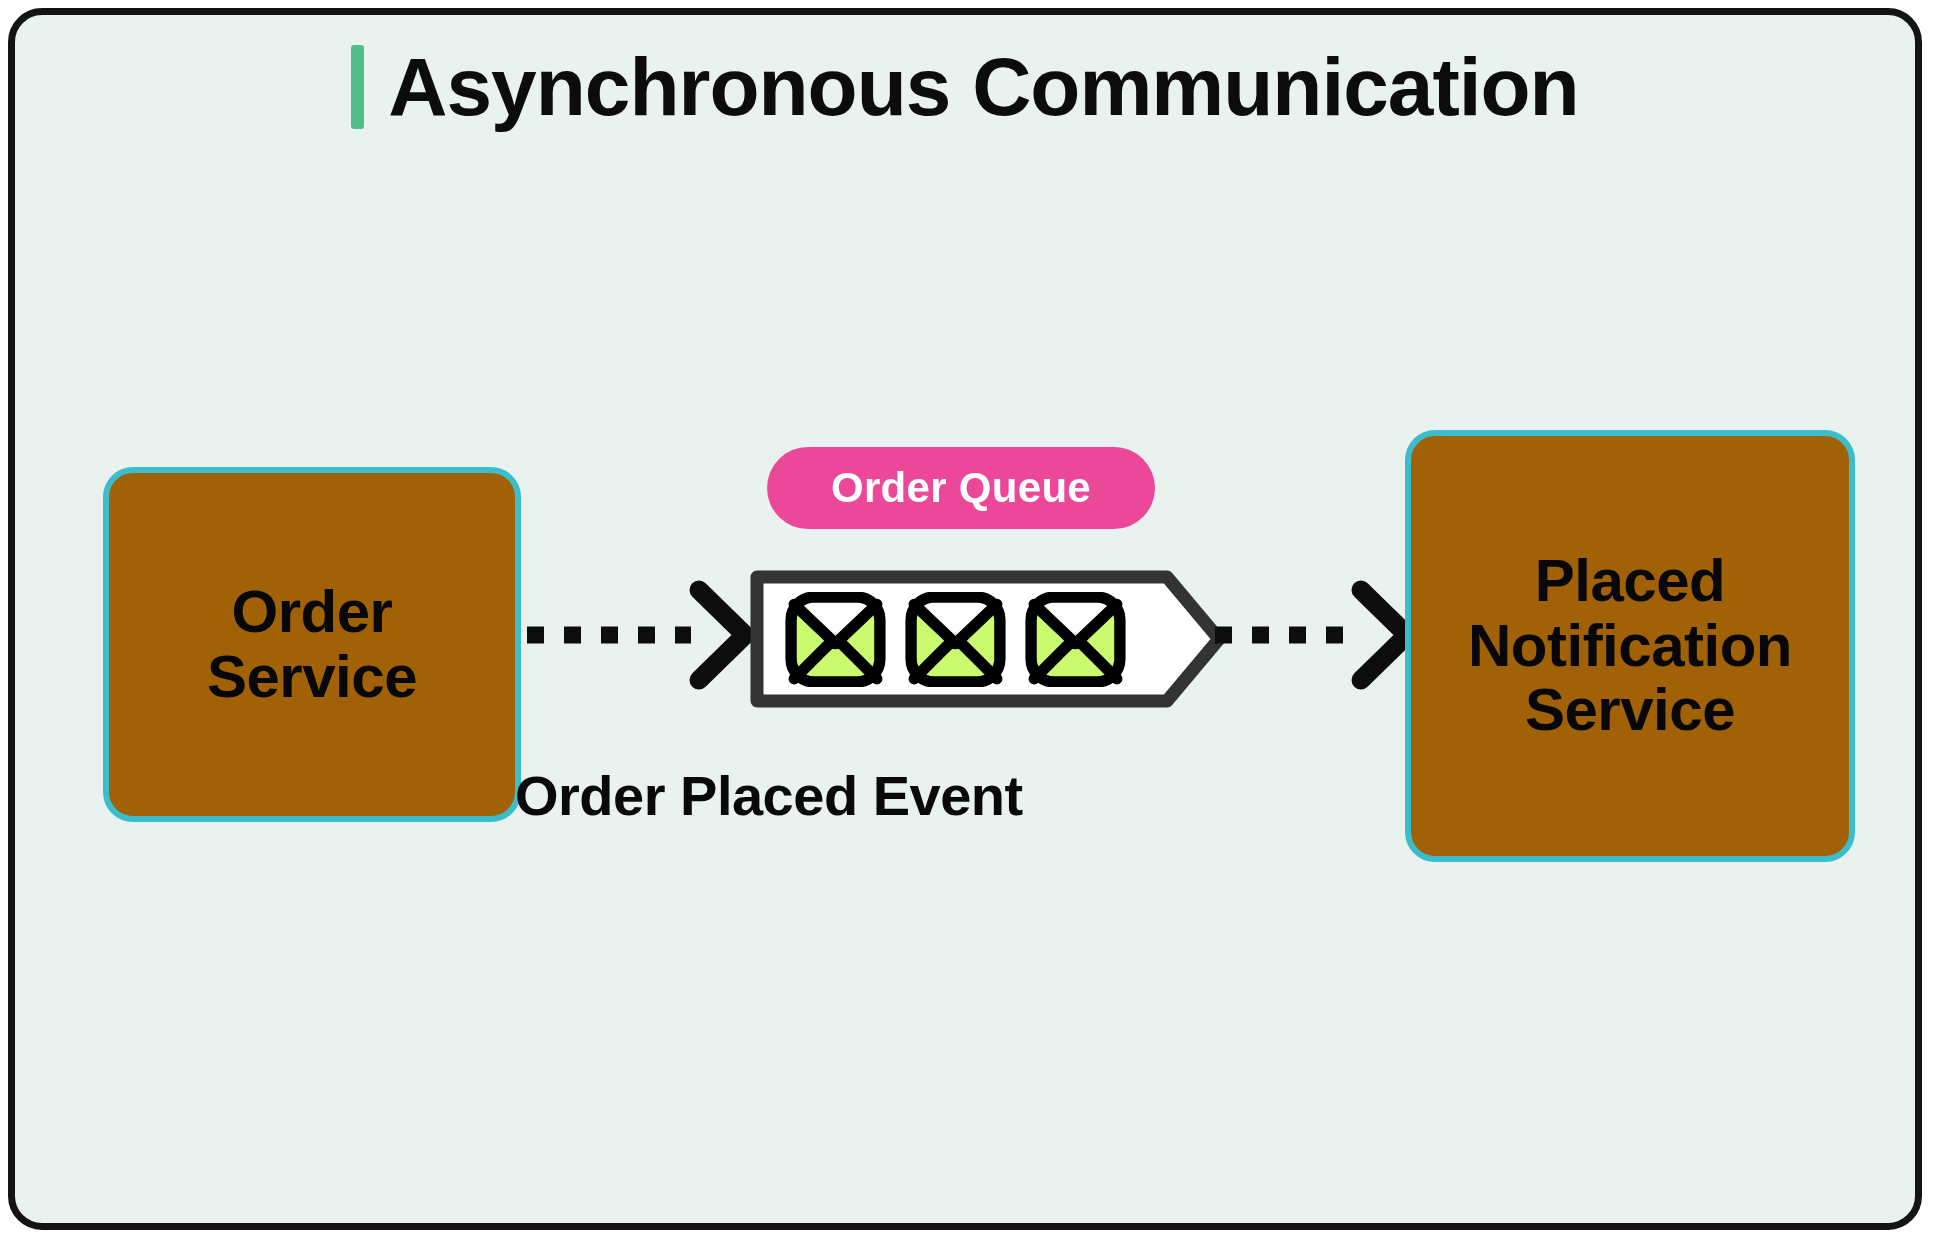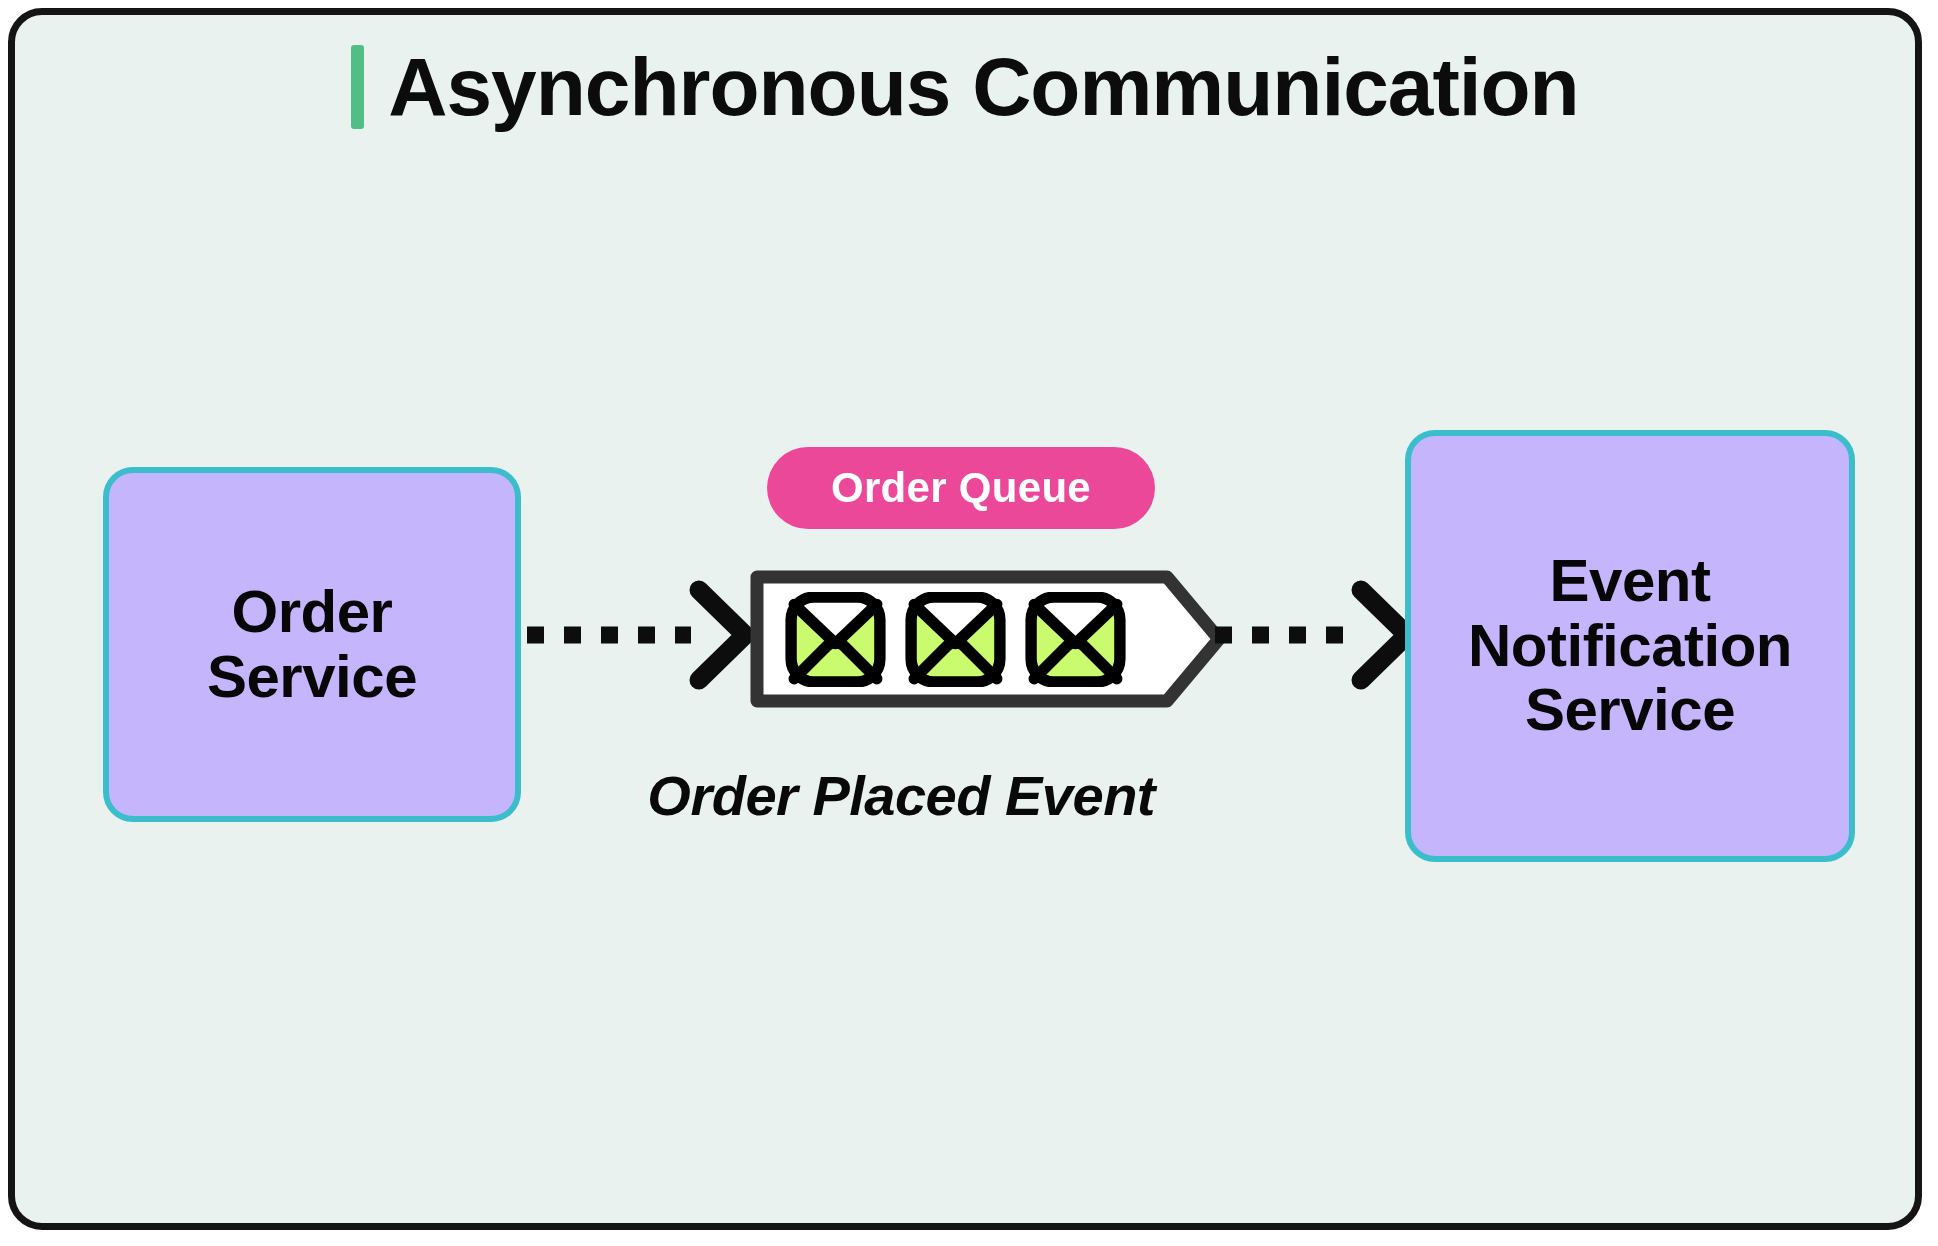--- a/index.html
+++ b/index.html
@@ -51,21 +51,21 @@
     color: #0C0C0C;
     letter-spacing: -1px;
     line-height: 1;
     white-space: nowrap;
   }
 
   
   .service-box {
     position: absolute;
     box-sizing: border-box;
-    background: #c4b5fd;
+    background: #a16207;
     border: 6px solid #3BBDCC;
     border-radius: 30px;
     display: flex;
     align-items: center;
     justify-content: center;
     text-align: center;
   }
   .service-box-label {
     font-size: 60px;
     font-weight: 700;
@@ -157,27 +157,26 @@
     top: 565px;
     width: 210px;
   }
 
   
   #event-caption {
     position: absolute;
     left: 500px;
     top: 748px;
     width: 640px;
-    text-align: right;
+    text-align: left;
     font-size: 56px;
     font-weight: 700;
     color: #090909;
     letter-spacing: -0.5px;
     white-space: nowrap;
-    font-style: italic;
   }
 </style>
 </head>
 <body>
 
 <div id="diagram-card">
 
   <div id="title-row">
     <div id="title-accent-bar"></div>
     <div id="diagram-title">Asynchronous Communication</div>
@@ -229,18 +228,18 @@
   </div>
 
   <svg class="flow-arrow" id="arrow-right" viewBox="0 0 210 110">
     <line x1="4" y1="55" x2="142" y2="55" stroke="#0D0D0D" stroke-width="17" stroke-linecap="butt" stroke-dasharray="17 20"></line>
     <polyline points="150,10 196,55 150,100" fill="none" stroke="#0D0D0D" stroke-width="19" stroke-linecap="round" stroke-linejoin="miter"></polyline>
   </svg>
 
   <div id="event-caption">Order Placed Event</div>
 
   <div class="service-box" id="email-service-box">
-    <div class="service-box-label">Event
+    <div class="service-box-label">Placed
 Notification
 Service</div>
   </div>
 
 </div>
 
 </body></html>

